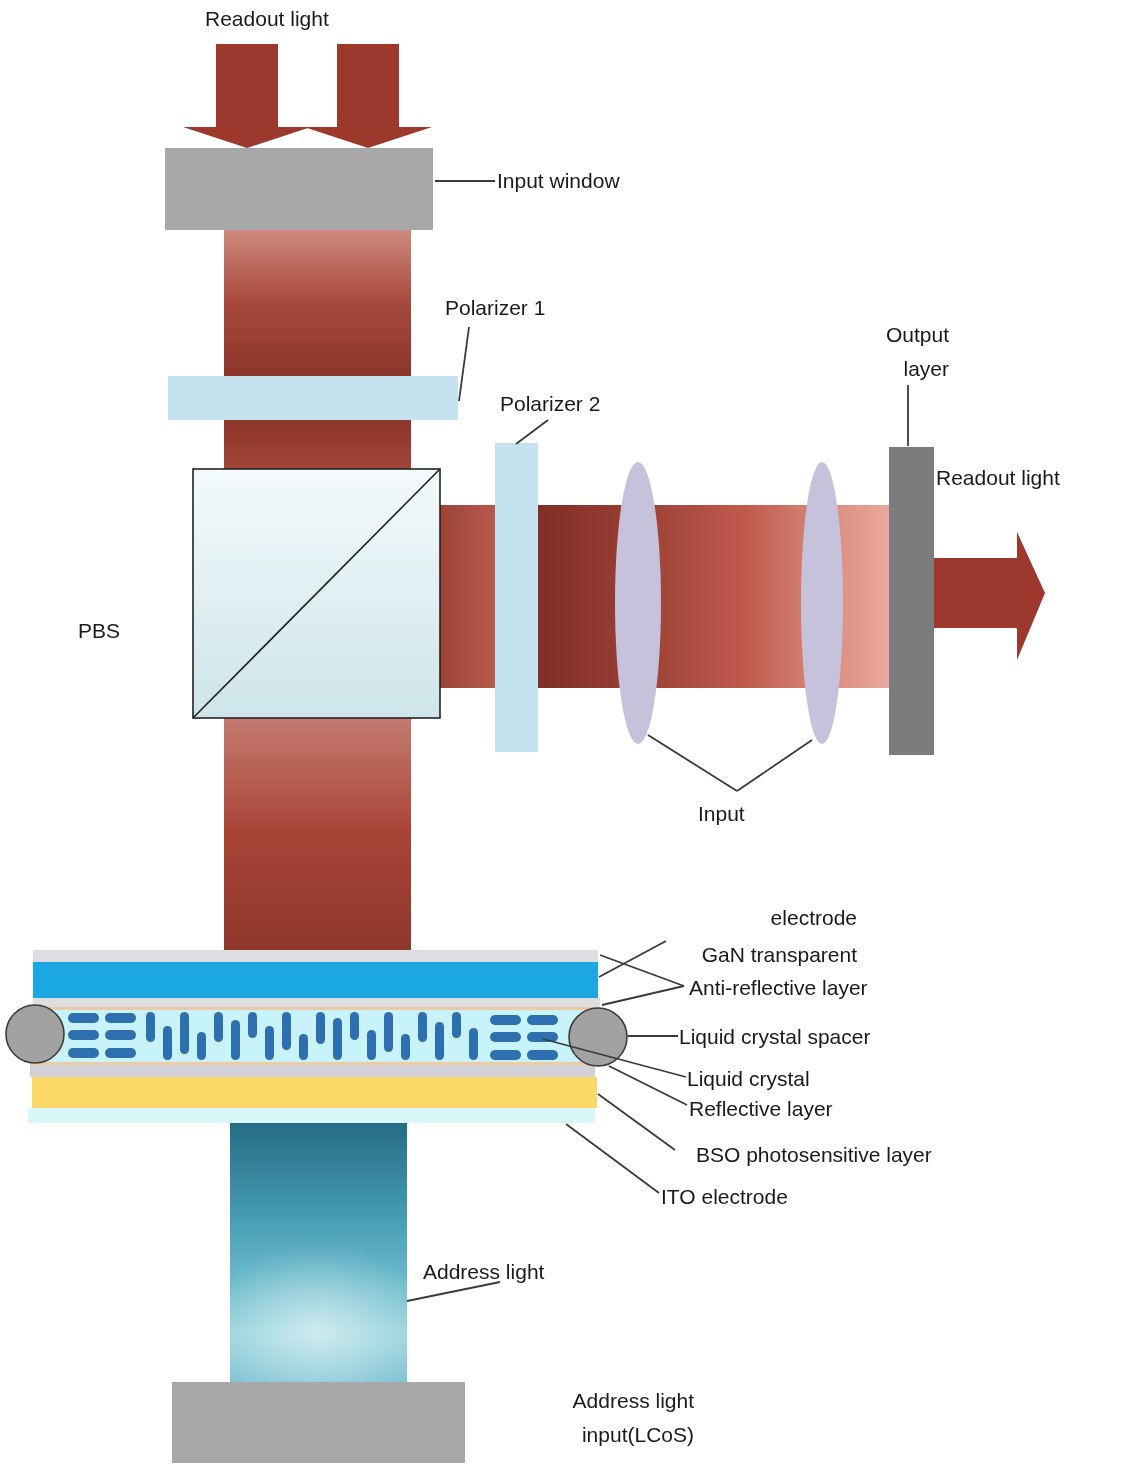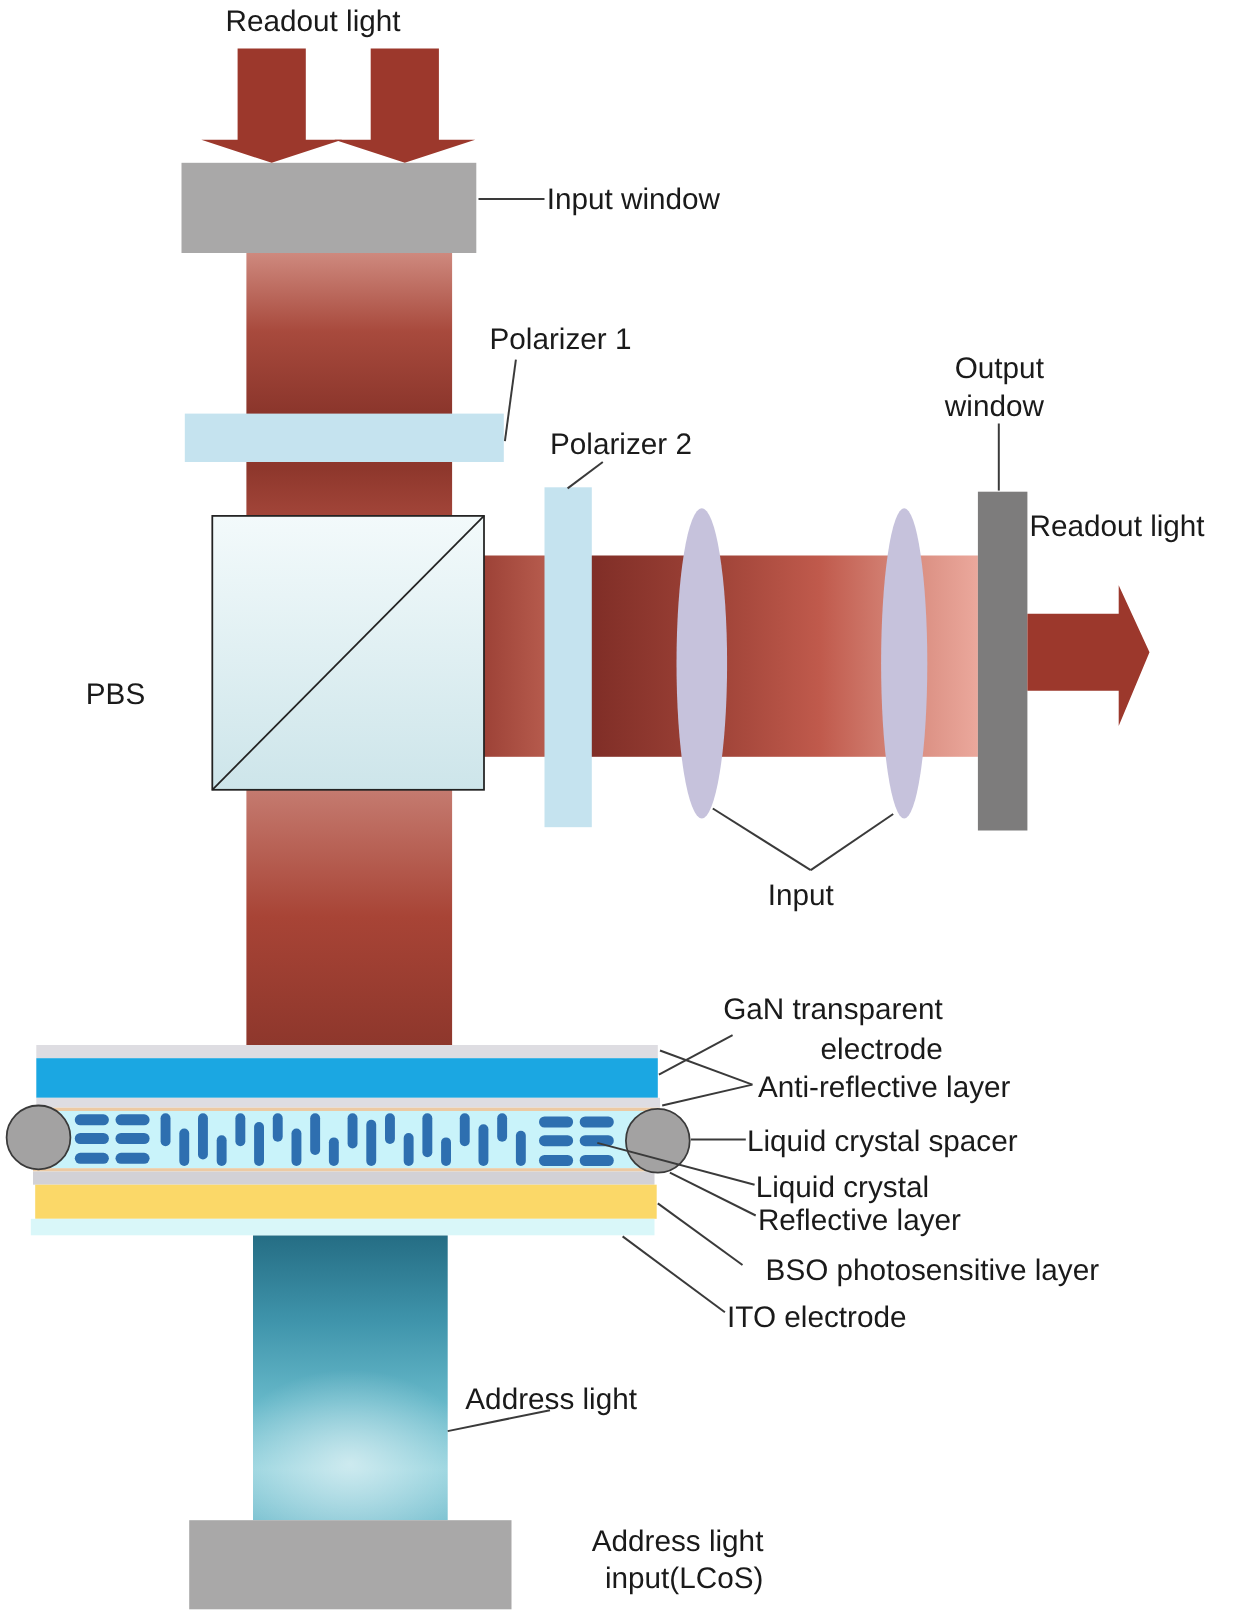--- a/index.html
+++ b/index.html
@@ -6,21 +6,21 @@
   #stage{
     position:relative;
     width:1123px;height:1468px;
     background:#ffffff;
     font-family:"Liberation Sans", sans-serif;
     overflow:hidden;
   }
   #diagram-svg{position:absolute;left:0;top:0;}
   .lbl{
     position:absolute;
-    font-size:27px;
+    font-size:21px;
     color:#1a1a1a;
     white-space:nowrap;
     line-height:30px;
   }
   .lbl-center{text-align:right;white-space:normal;}
 </style>
 </head>
 <body>
 
 <div id="stage">
@@ -160,32 +160,32 @@
 <div class="lbl" style="left:205px;top:4px;">Readout light</div>
 
 <div class="lbl" style="left:497px;top:166px;">Input window</div>
 
 <div class="lbl" style="left:445px;top:293px;">Polarizer 1</div>
 
 <div class="lbl" style="left:500px;top:389px;">Polarizer 2</div>
 
 <div class="lbl lbl-center" style="left:819px;top:318px;width:130px;line-height:34px;">
   <div>Output</div>
-  <div>window</div>
+  <div>layer</div>
 </div>
 
 <div class="lbl" style="left:936px;top:463px;">Readout light</div>
 
 <div class="lbl" style="left:78px;top:572px;margin-top:44px;">PBS</div>
 
 <div class="lbl" style="left:698px;top:799px;">Input</div>
 
 <div class="lbl lbl-center" style="left:637px;top:899px;width:220px;line-height:37px;">
+  <div>electrode</div>
   <div>GaN transparent</div>
-  <div>electrode</div>
 </div>
 
 <div class="lbl" style="left:689px;top:973px;">Anti-reflective layer</div>
 
 <div class="lbl" style="left:679px;top:1022px;">Liquid crystal spacer</div>
 
 <div class="lbl" style="left:687px;top:1064px;">Liquid crystal</div>
 
 <div class="lbl" style="left:689px;top:1094px;">Reflective layer</div>
 

